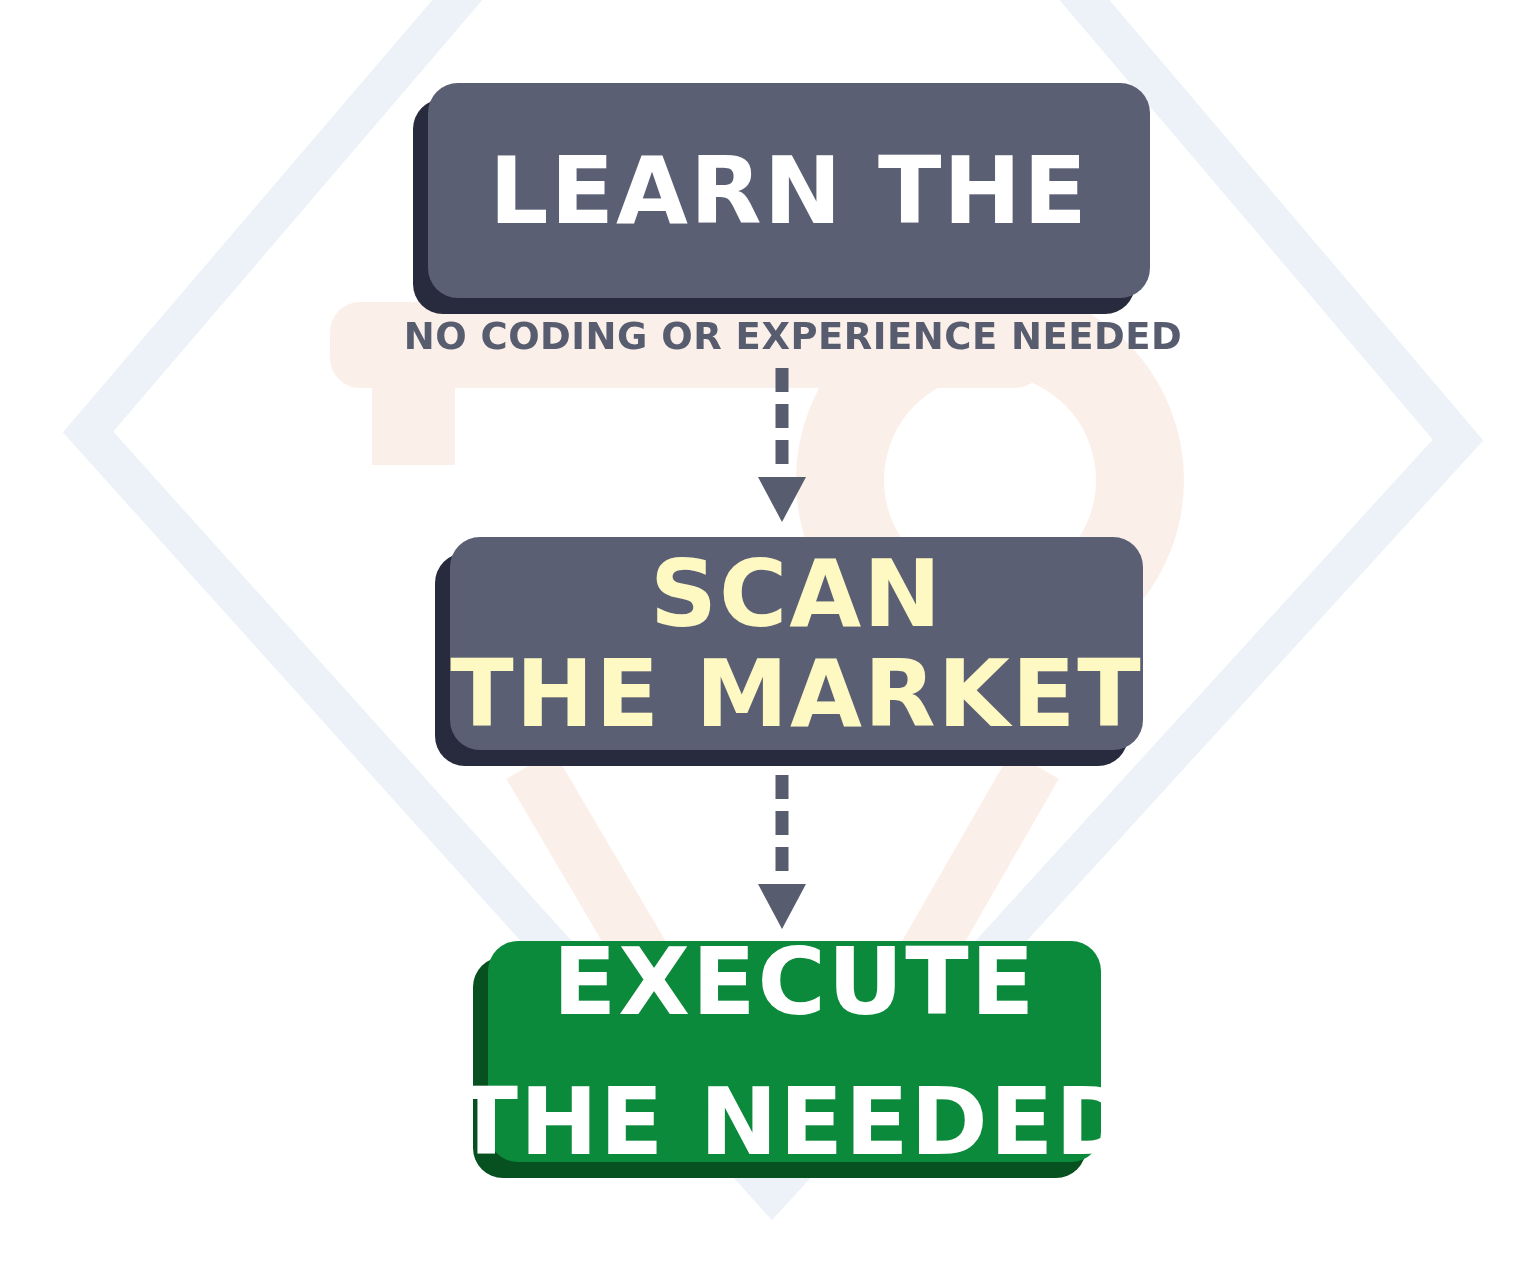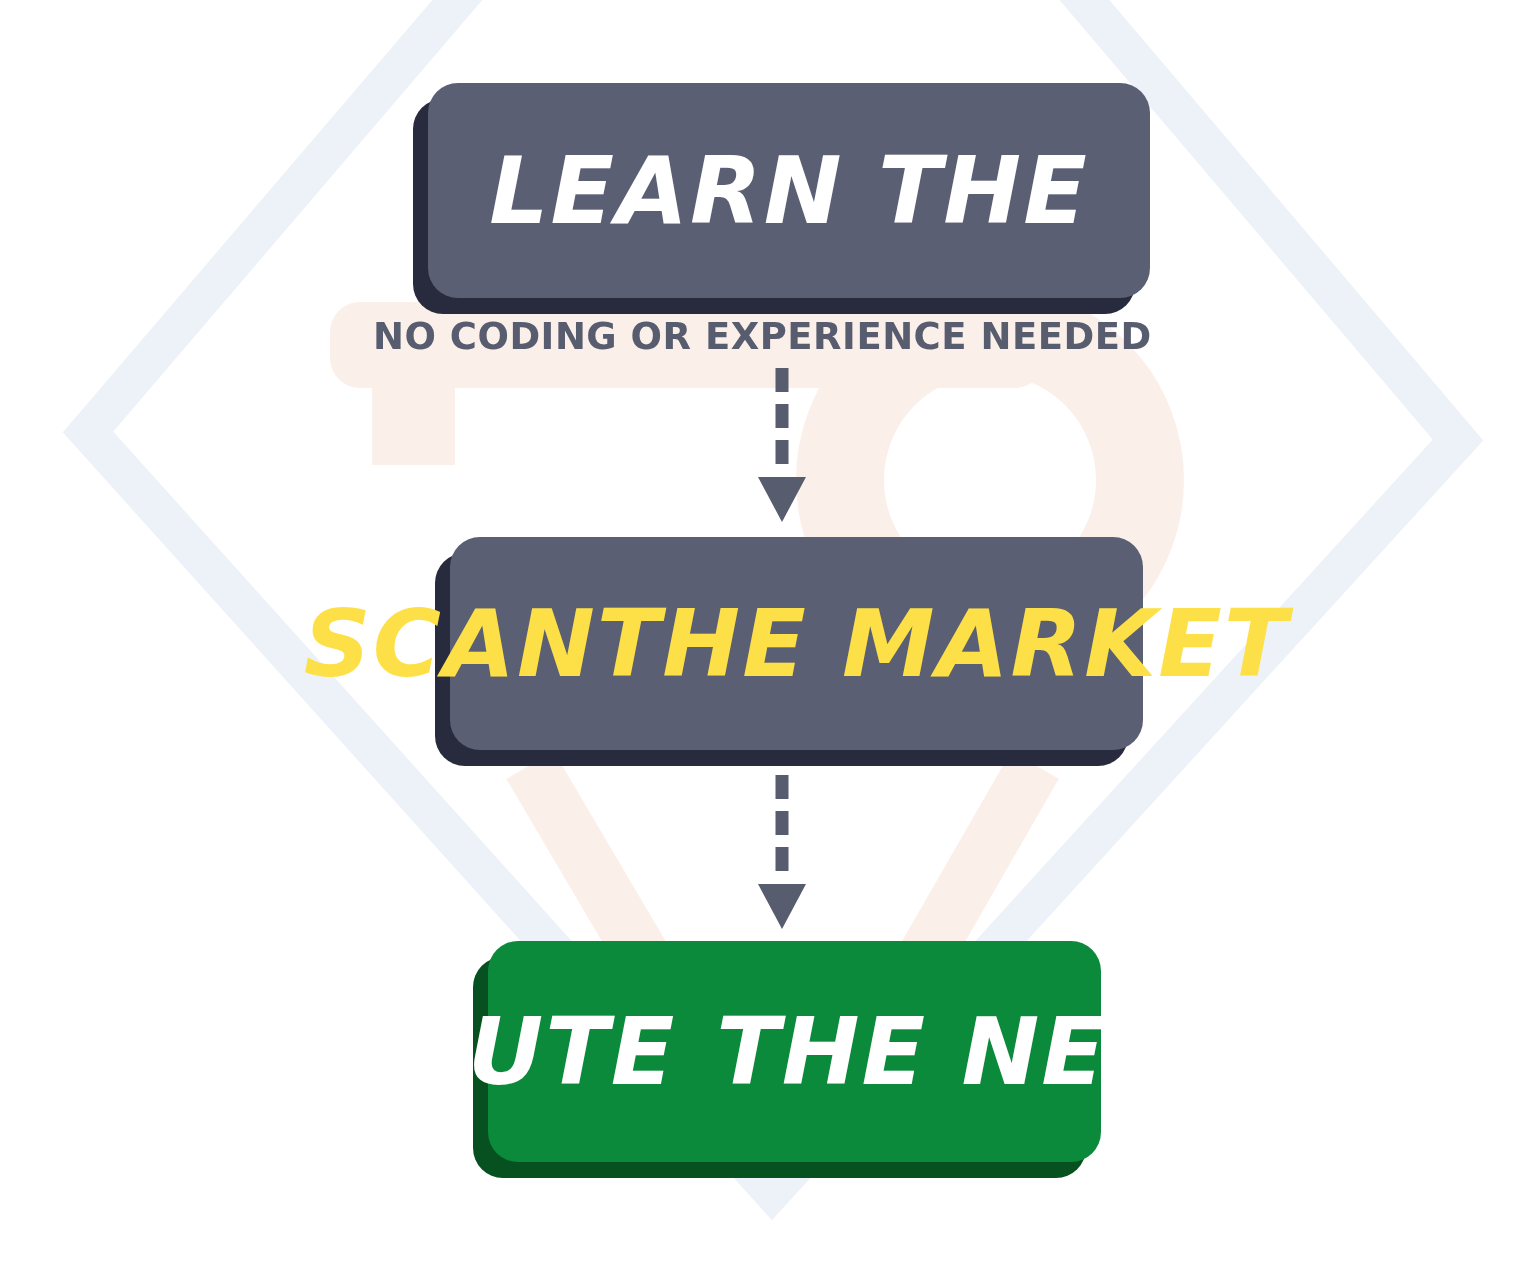--- a/index.html
+++ b/index.html
@@ -13,36 +13,36 @@
   .watermark{position:absolute;left:0;top:0;width:1536px;height:1265px;}
   .step{position:absolute;}
   .step-shadow{
     position:absolute;inset:0;
     transform:translate(-15px,16px);
     border-radius:30px;
   }
   .step-face{
     position:absolute;inset:0;
     border-radius:30px;
-    display:flex;flex-direction:row;
+    display:flex;flex-direction:column;
     align-items:center;justify-content:center;
     text-align:center;
-    font-style:italic;
   }
   .step-line{
     display:block;
     font-size:93px;
     font-weight:bold;
     line-height:100px;
     letter-spacing:2px;
     white-space:nowrap;
   }
   .subtitle{
     position:absolute;
     left:373px;top:317px;width:840px;
+    text-align:center;
     font-size:37px;
     font-weight:bold;
     letter-spacing:0.5px;
     line-height:40px;
     white-space:nowrap;
   }
   .arrow{position:absolute;width:60px;height:158px;}
 </style>
 </head>
 <body>
@@ -69,21 +69,21 @@
 
   <div class="subtitle" style="color: rgb(87, 92, 111);">NO CODING OR EXPERIENCE NEEDED</div>
 
   <svg class="arrow" style="left:752px;top:365px;" viewBox="0 0 60 158" xmlns="http://www.w3.org/2000/svg">
     <line x1="30" y1="3" x2="30" y2="108" stroke-width="13" stroke-dasharray="24 12" stroke="#575c6f"></line>
     <polygon points="6,112 54,112 30,157" fill="#575c6f"></polygon>
   </svg>
 
   <div class="step" style="left:450px;top:537px;width:693px;height:213px;">
     <div class="step-shadow" style="background: rgb(40, 43, 61);"></div>
-    <div class="step-face" style="background: rgb(91, 95, 115); color: #fde047;">
+    <div class="step-face" style="background: rgb(91, 95, 115); color: #fef9c3;">
       <span class="step-line">SCAN</span>
       <span class="step-line">THE MARKET</span>
     </div>
   </div>
 
   <svg class="arrow" style="left:752px;top:772px;" viewBox="0 0 60 158" xmlns="http://www.w3.org/2000/svg">
     <line x1="30" y1="3" x2="30" y2="108" stroke-width="13" stroke-dasharray="24 12" stroke="#575c6f"></line>
     <polygon points="6,112 54,112 30,157" fill="#575c6f"></polygon>
   </svg>
 

